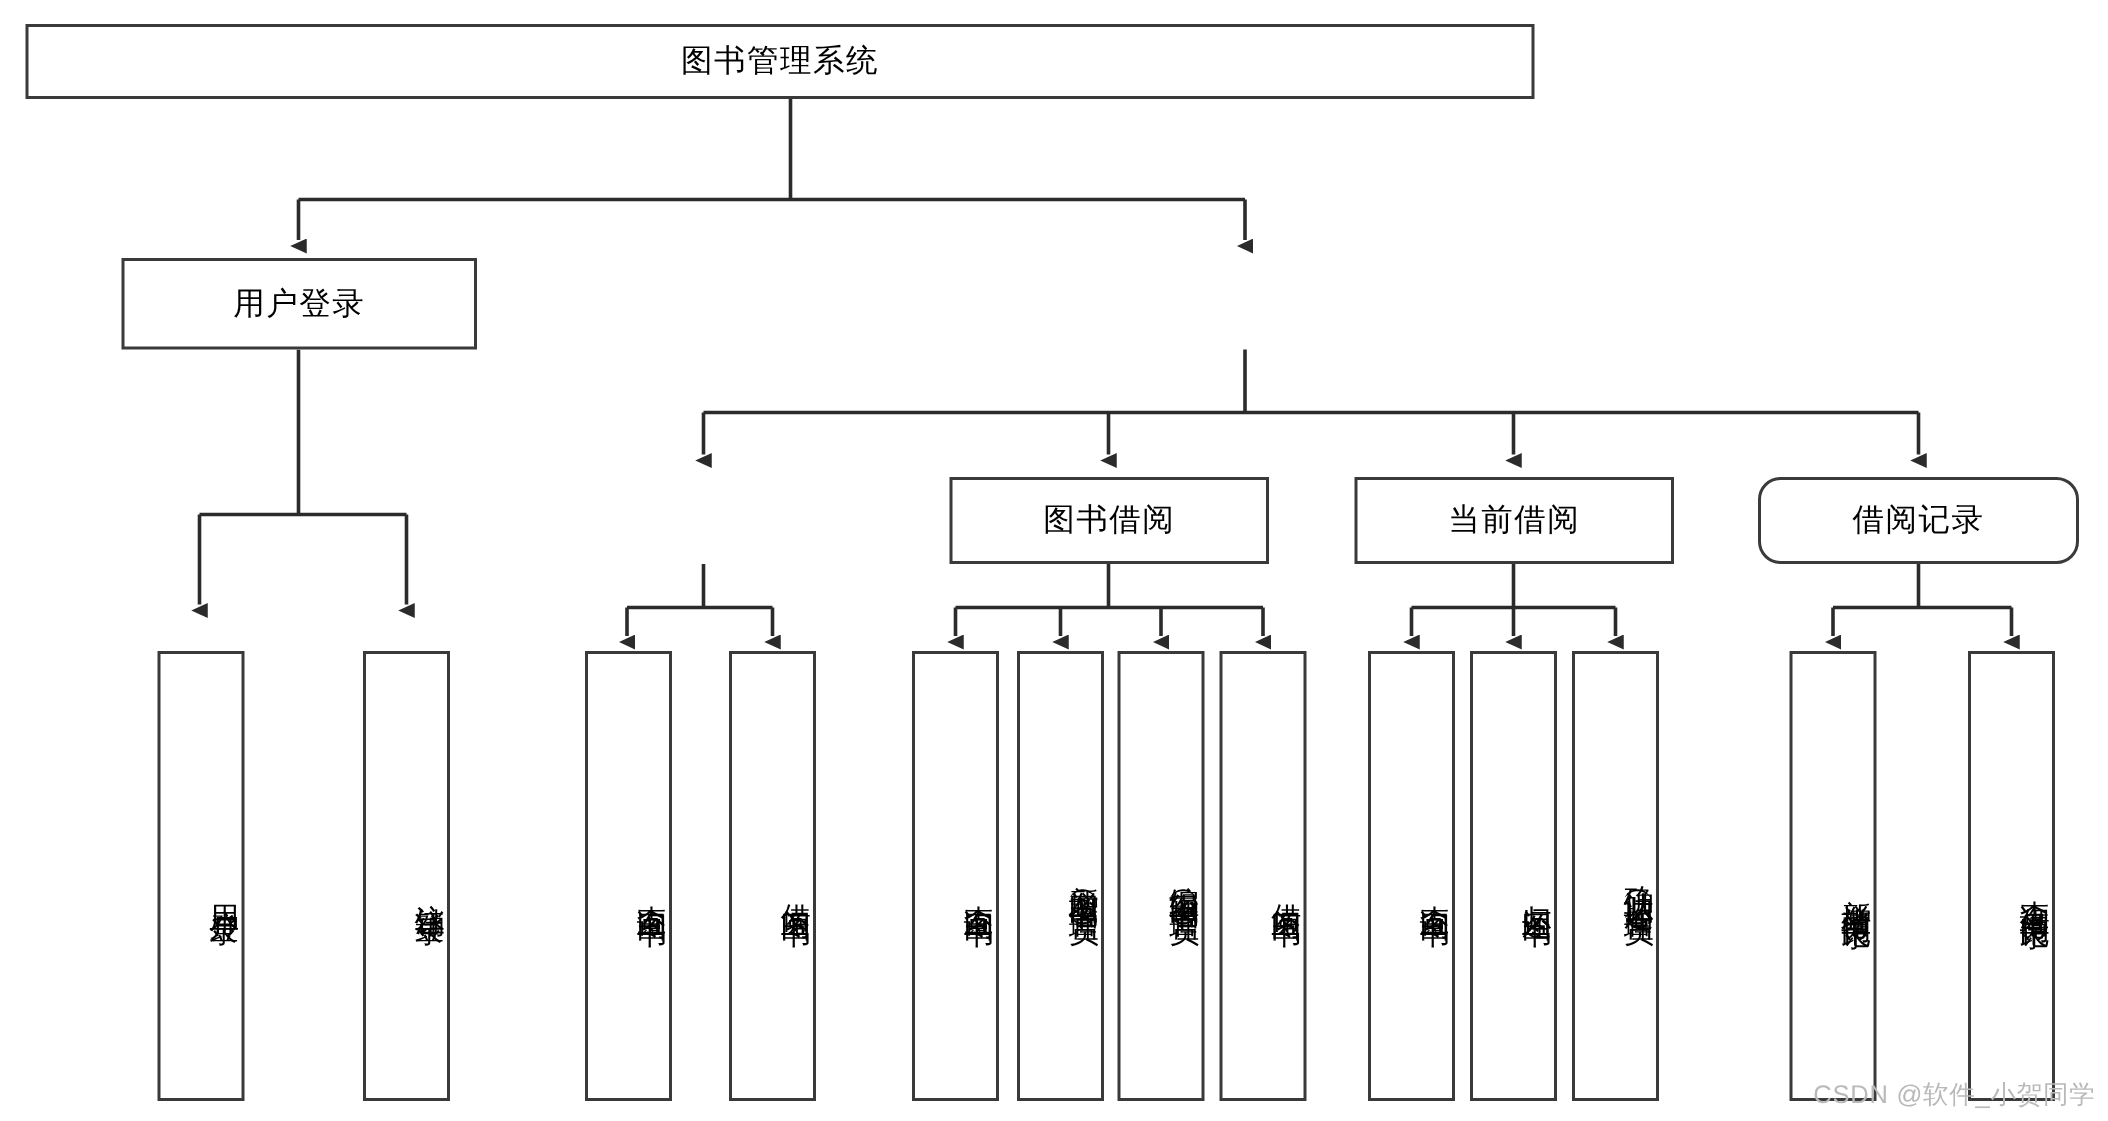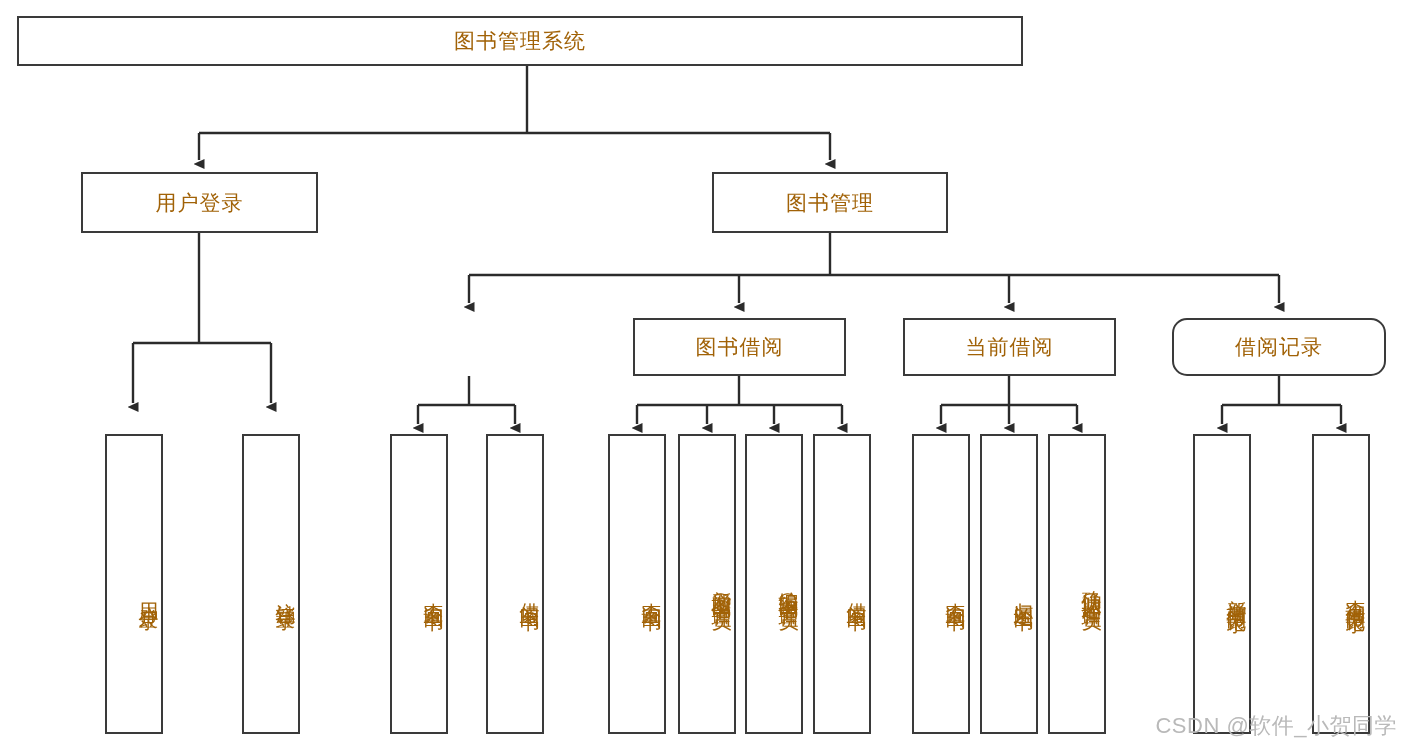--- a/index.html
+++ b/index.html
@@ -26,21 +26,21 @@
     pointer-events: none;
   }
   .node {
     position: absolute;
     box-sizing: border-box;
     background: #ffffff;
     border: 2px solid #3a3a3a;
     display: flex;
     align-items: center;
     justify-content: center;
-    color: #a16207;
+    color: #000000;
     text-align: center;
   }
   .node.h {
     font-size: 21px;
     line-height: 1.2;
     letter-spacing: 1px;
   }
   .node.v {
     writing-mode: vertical-rl;
     text-orientation: upright;
@@ -53,21 +53,21 @@
   }
   .node.v .vtext {
     writing-mode: vertical-rl;
     text-orientation: upright;
     white-space: pre;
   }
   #watermark {
     position: absolute;
     right: 8px;
     bottom: 6px;
-    font-size: 22px;
+    font-size: 17px;
     color: #b9b9b9;
     letter-spacing: 0.5px;
     white-space: nowrap;
     user-select: none;
     margin-left: 34px;
   }
 </style>
 </head>
 <body>
 
@@ -124,23 +124,20 @@
   </svg>
 
   <div class="node h" style="left:17px; top:16px; width:1006px; height:50px;">
     <span>图书管理系统</span>
   </div>
 
   <div class="node h" style="left:81px; top:172px; width:237px; height:61px;">
     <span>用户登录</span>
   </div>
 
-  <div class="node h" style="left:712px; top:172px; width:236px; height:61px;">
-    <span>图书管理</span>
-  </div>
 
 
   <div class="node h" style="left:633px; top:318px; width:213px; height:58px;">
     <span>图书借阅</span>
   </div>
 
   <div class="node h" style="left:903px; top:318px; width:213px; height:58px;">
     <span>当前借阅</span>
   </div>
 

